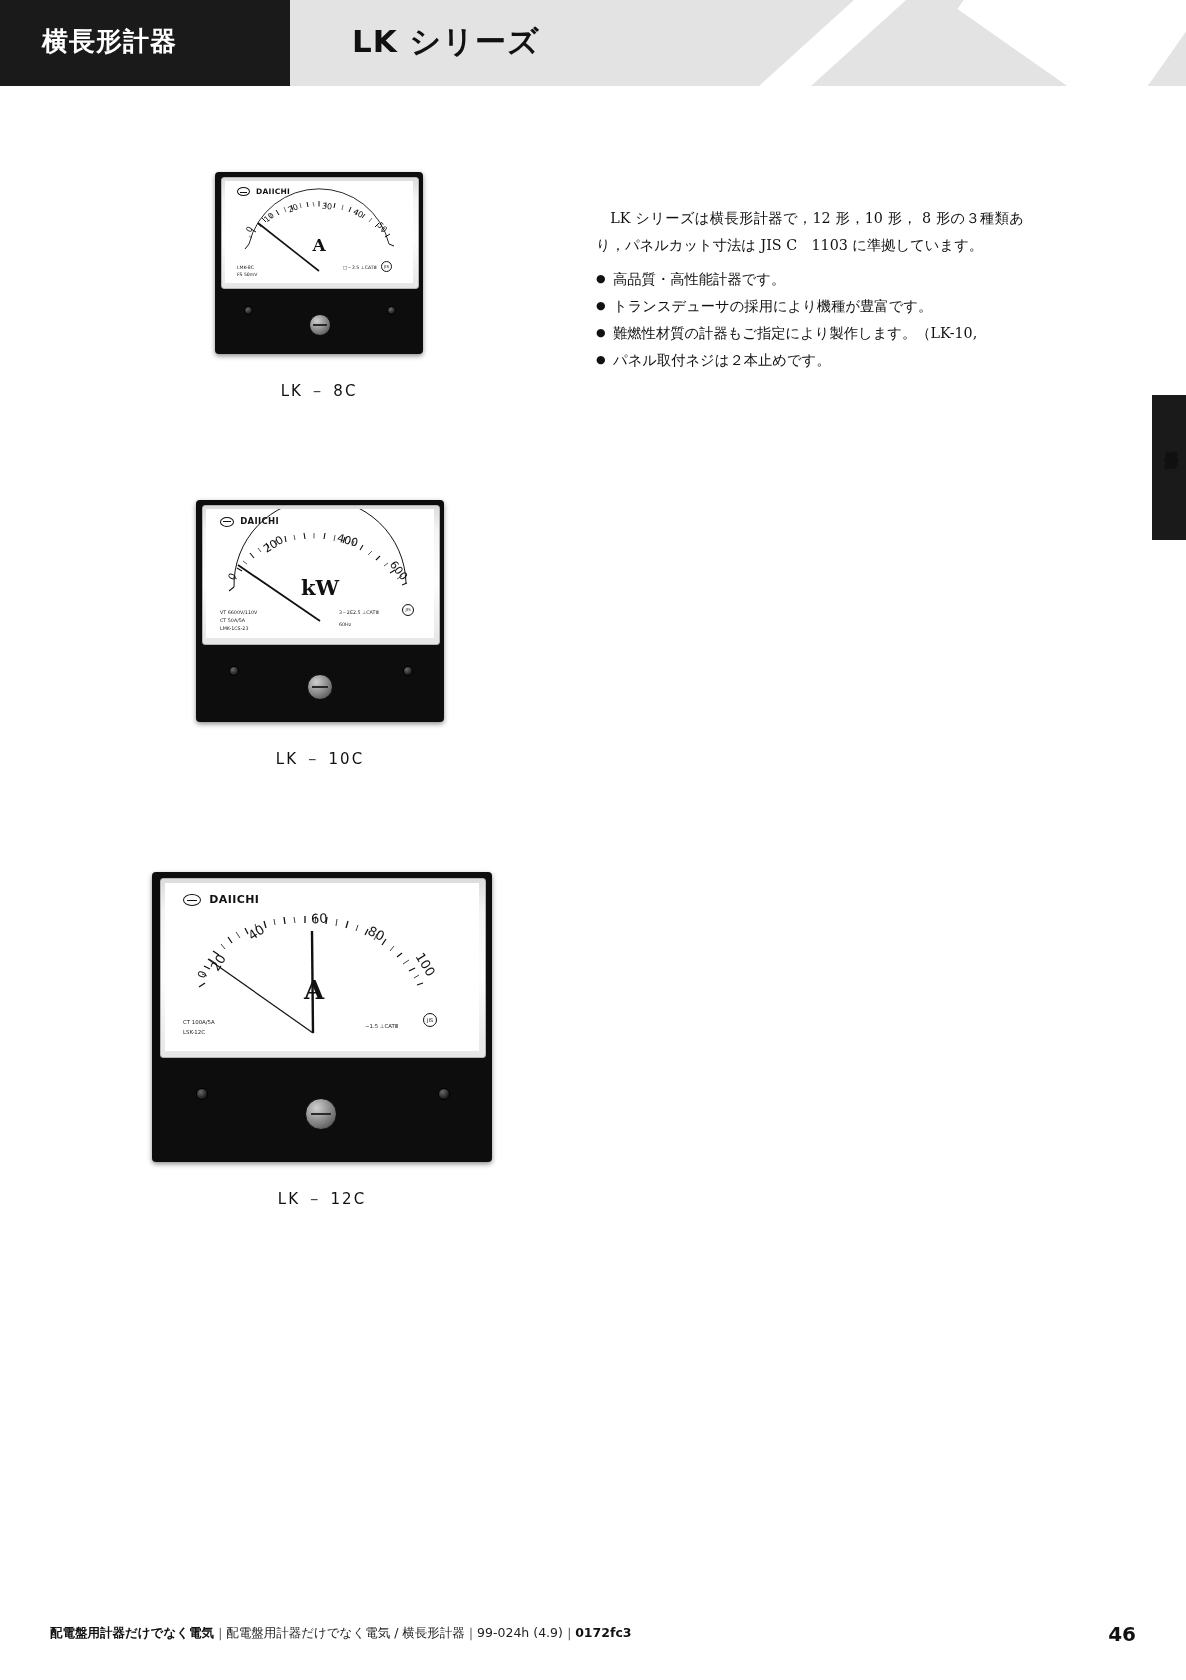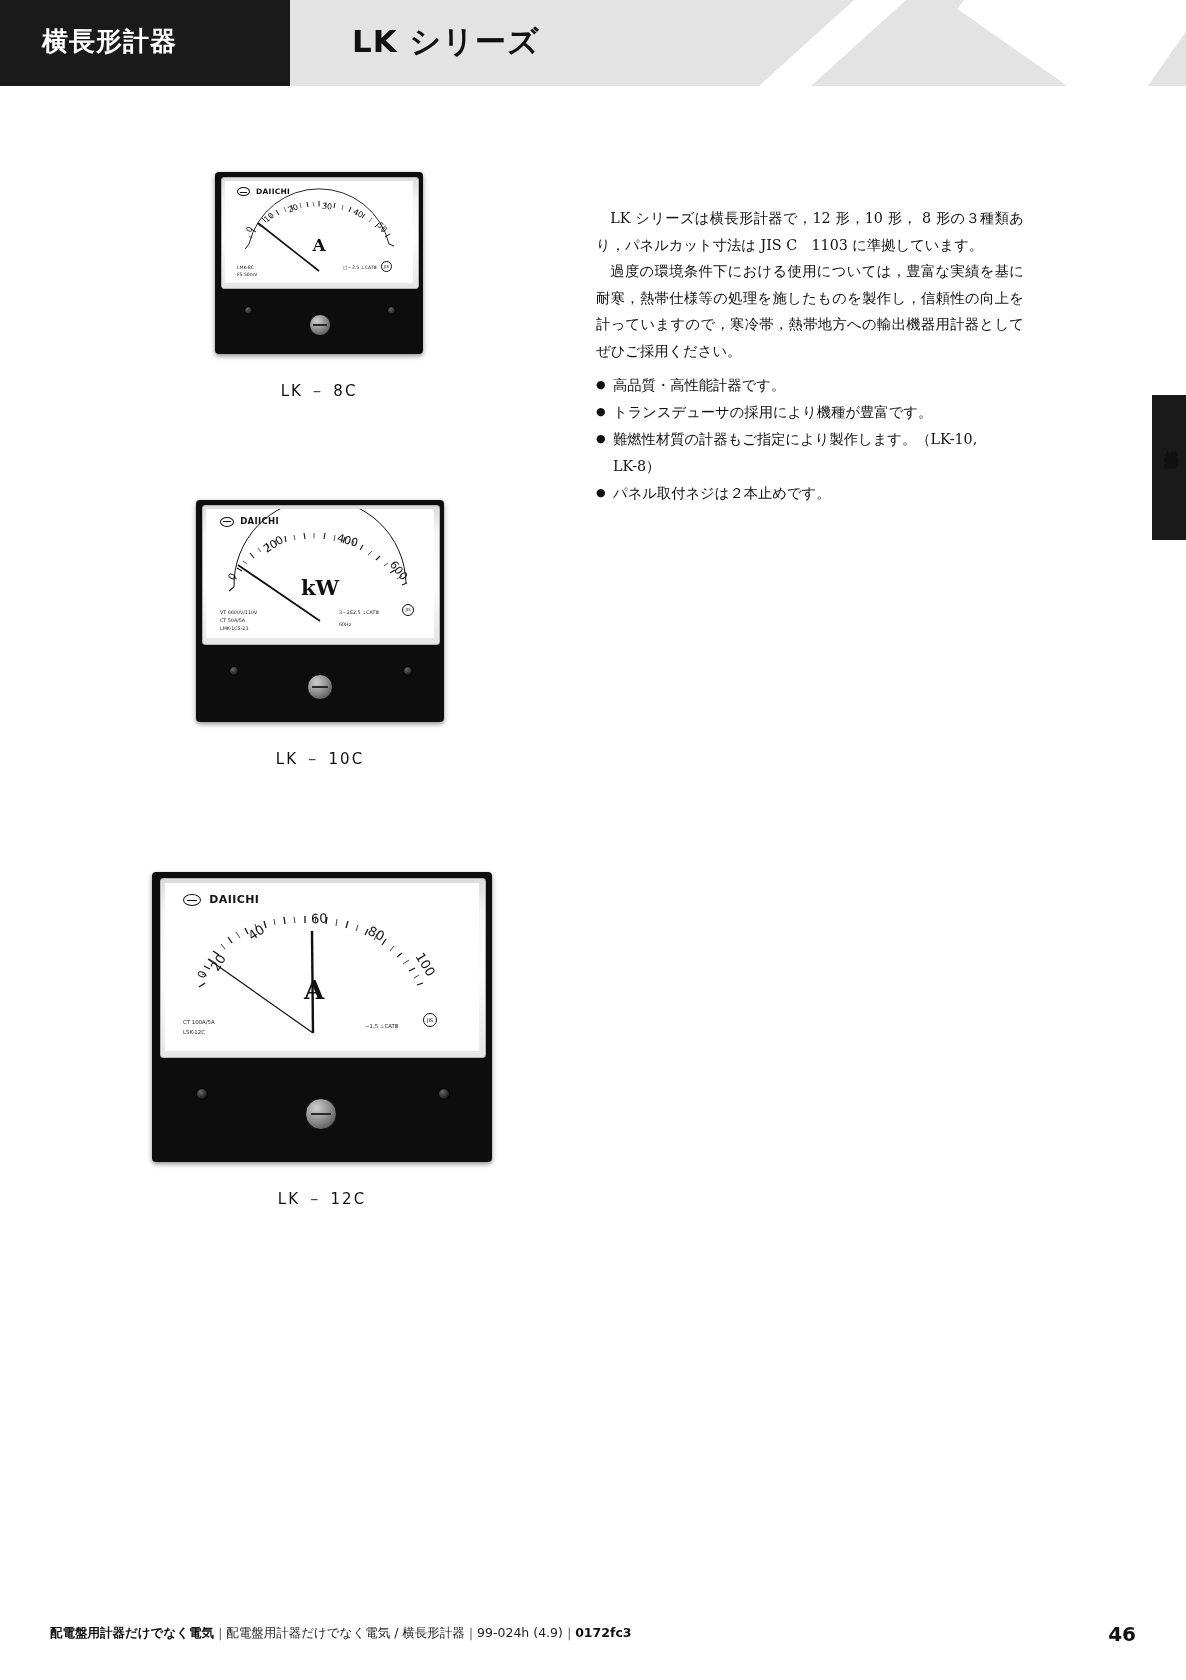--- a/index.html
+++ b/index.html
@@ -303,38 +303,34 @@
   </div>
   <div class="header-cat">横長形計器</div>
   <div class="header-title">LK シリーズ</div>
 </div>
 
 <div class="side-tab"></div>
 <div class="side-tab-label">横長形計器</div>
 
 <div class="text-col">
   <p class="body-para">LK シリーズは横長形計器で，12 形，10 形， 8 形の３種類あり，パネルカット寸法は JIS C　1103 に準拠しています。</p>
-  <p class="body-para">過度の環境条件下における使用については，豊富な実績を基に耐寒，熱帯仕様等の処理を施したものを製作し，信頼性の向上を計っていますので，寒冷帯，熱帯地方への輸出機器用計器としてぜひご採用ください。</p>
 
 
   <ul class="feat-list">
     <li>
       <span class="bullet">●</span>
       <span>高品質・高性能計器です。</span>
     </li>
     <li>
       <span class="bullet">●</span>
       <span>トランスデューサの採用により機種が豊富です。</span>
     </li>
     <li>
       <span class="bullet">●</span>
       <span>難燃性材質の計器もご指定により製作します。（LK-10,</span>
-    </li>
-    <li style="list-style:none;padding-left:17px;">
-      <span>LK-8）</span>
     </li>
     <li>
       <span class="bullet">●</span>
       <span>パネル取付ネジは２本止めです。</span>
     </li>
   </ul>
 </div>
 
 <div class="fig" style="left:215px; top:172px; width:208px;">
   <div class="meter" style="width:208px; height:182px;">

